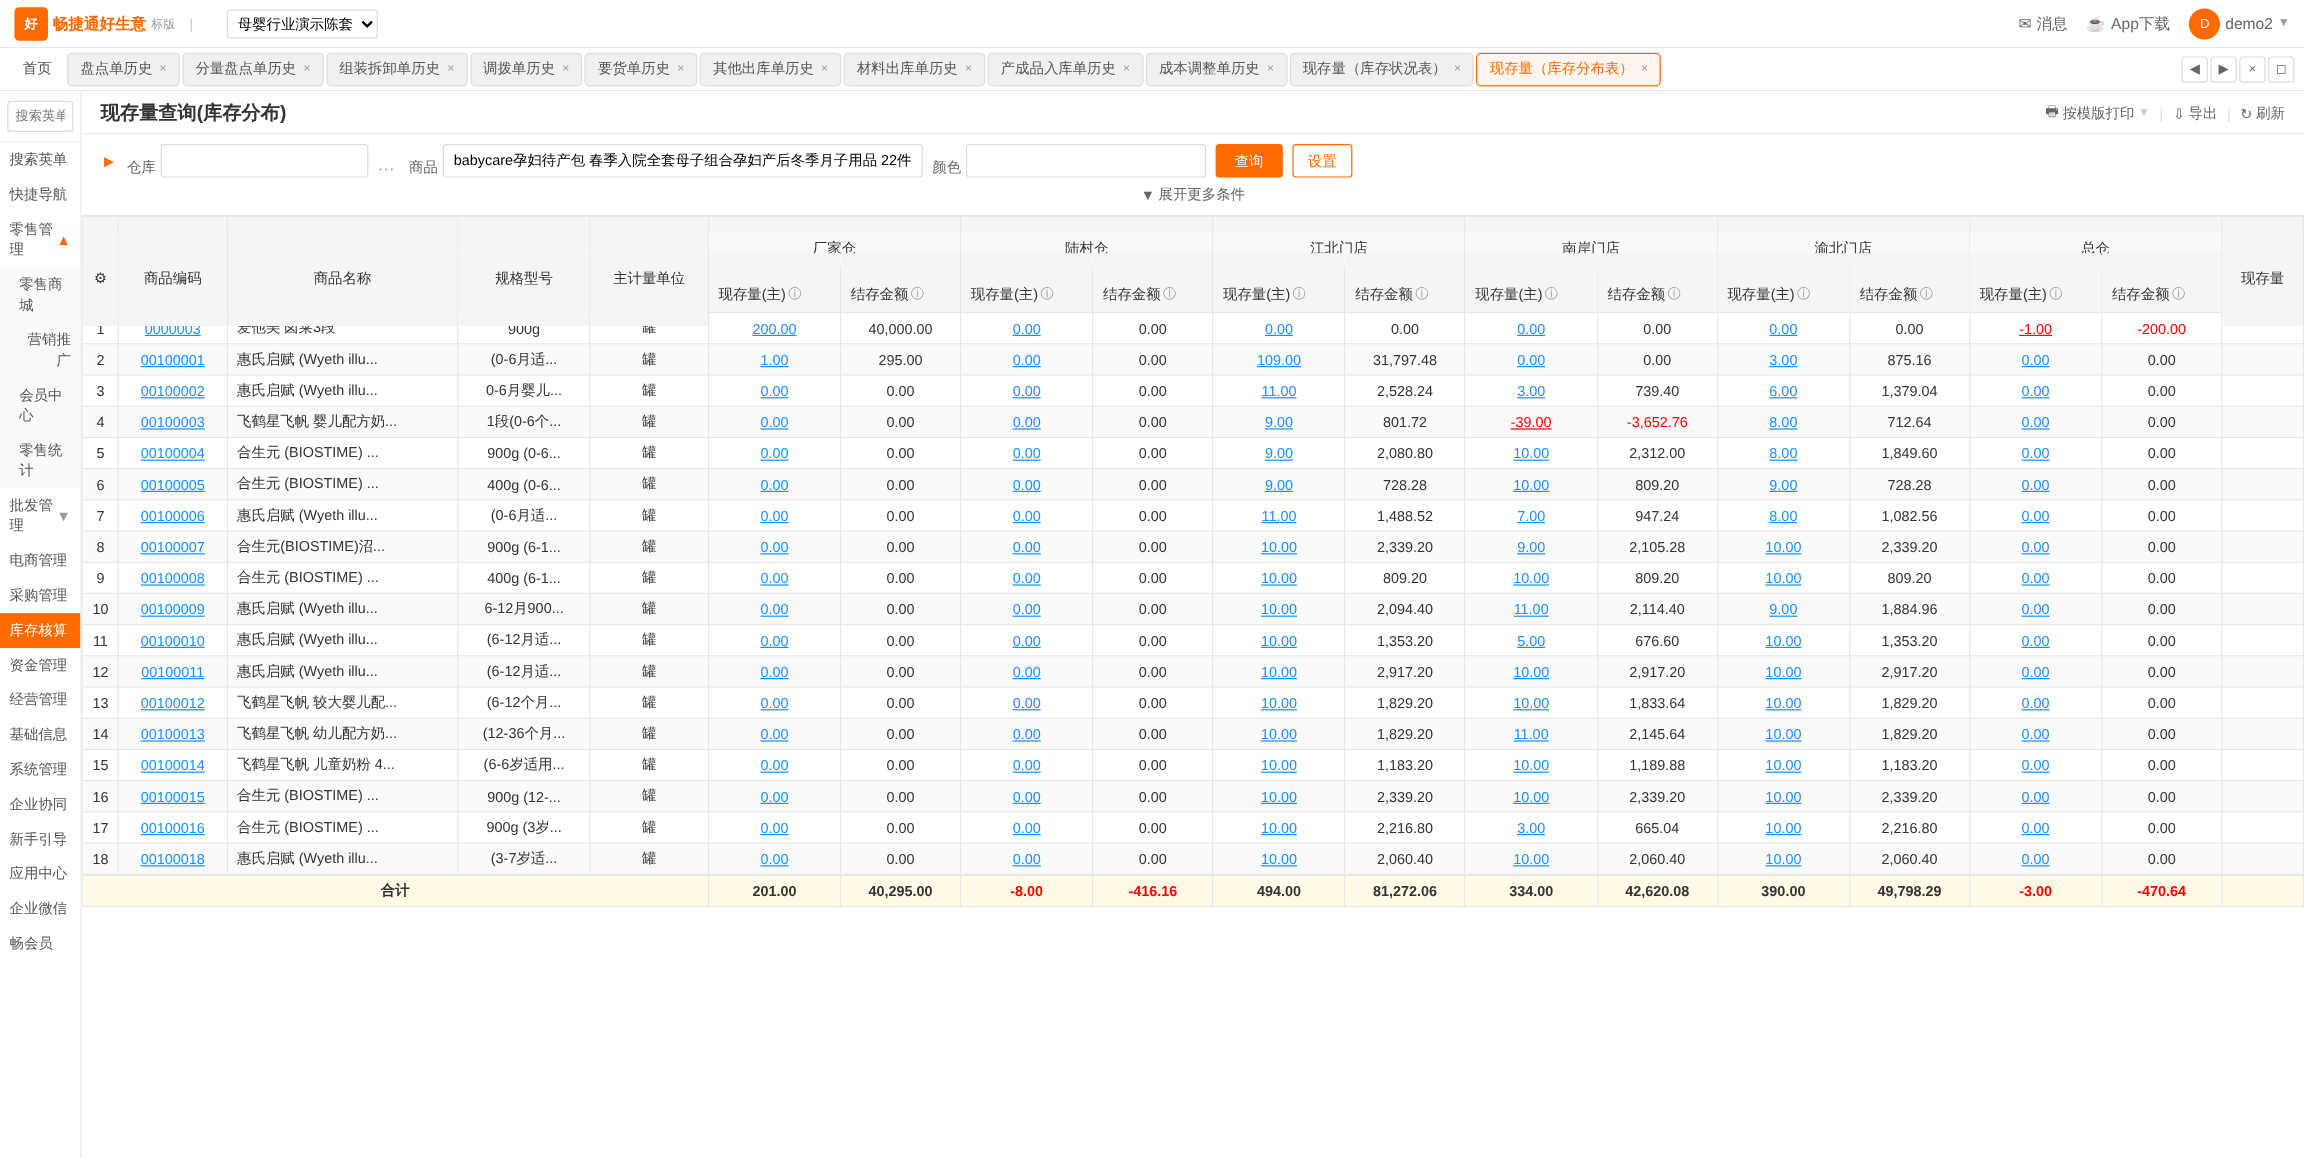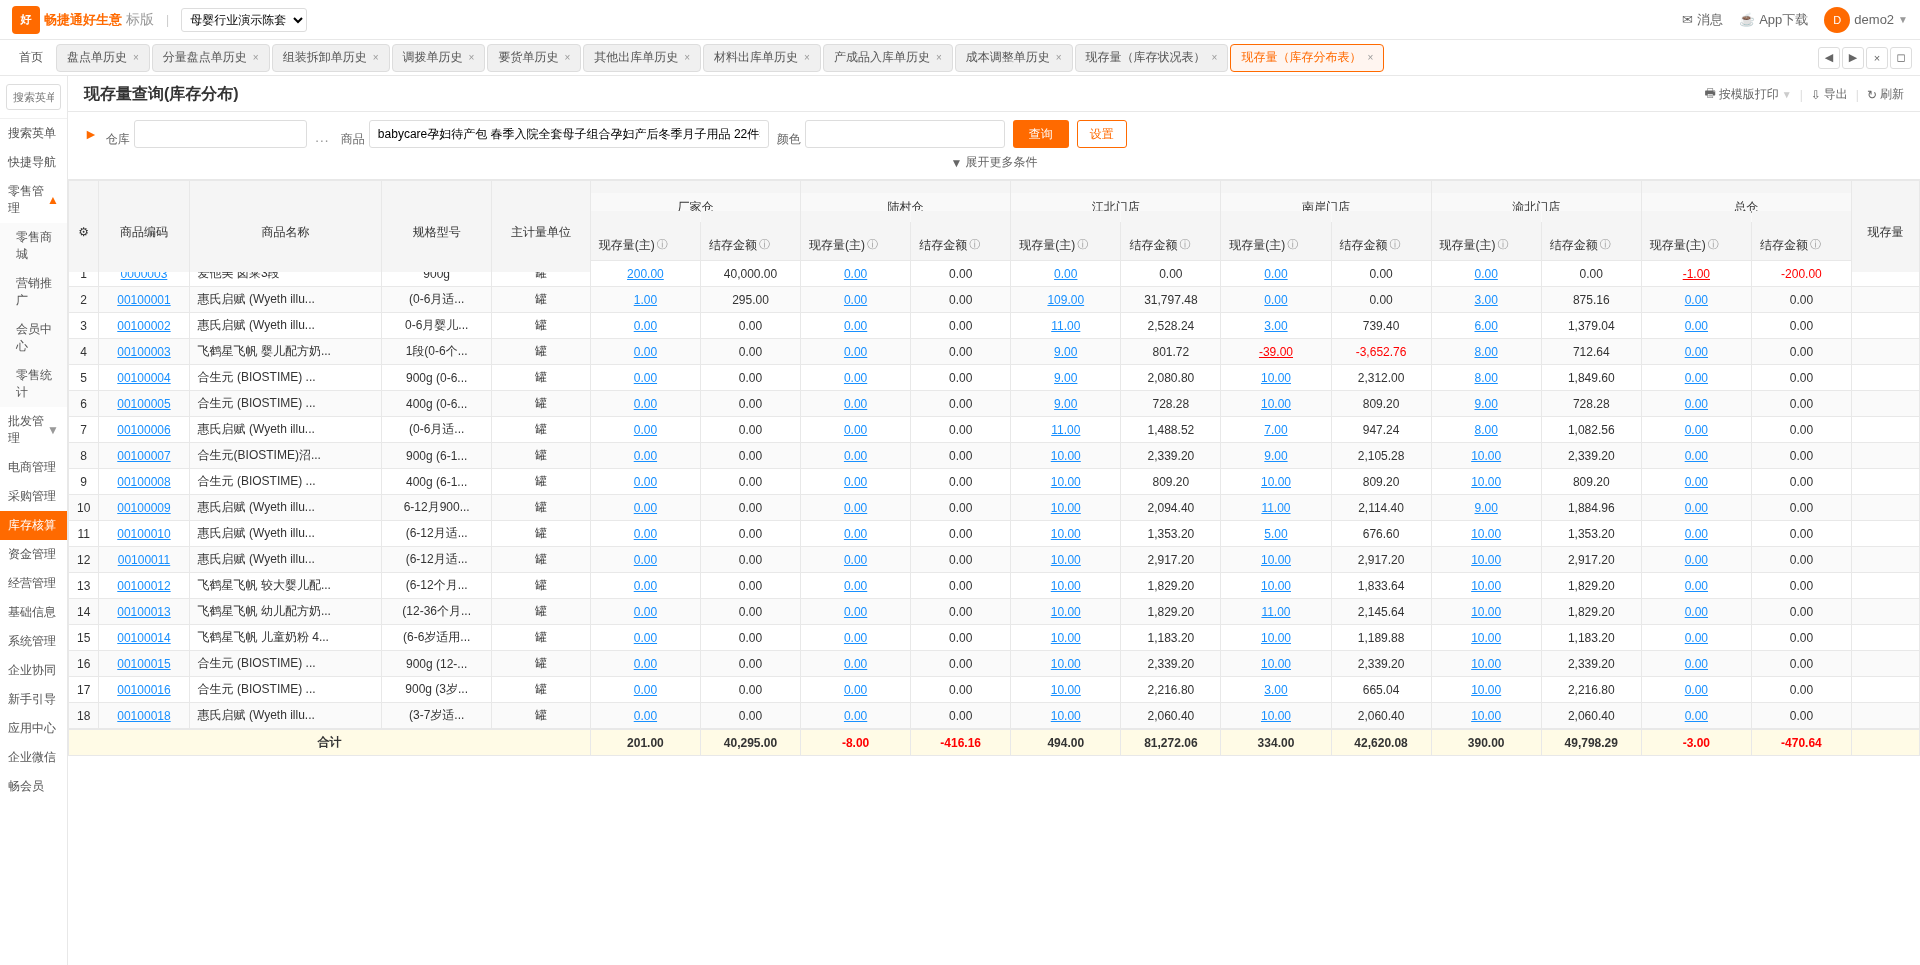--- a/index.html
+++ b/index.html
@@ -78,24 +78,24 @@
     .info-icon { color: #999; cursor: pointer; font-size: 11px; }
   </style>
 </head>
 <body>
 
 <div class="top-bar">
   <div class="top-bar-left">
     <div class="logo-area">
       <div class="logo-icon">好</div>
       <span>畅捷通好生意</span>
-      <span style="font-size:14px;color:#999;font-weight:normal;">标版</span>
+      <span style="font-size:10px;color:#999;font-weight:normal;">标版</span>
     </div>
     <span style="color:#ccc;margin: 0 4px;">|</span>
-    <select style="border:1px solid #ddd;border-radius:3px;height:24px;font-size:12px;padding:0 4px;background:#fff;">
+    <select style="border:1px solid #ddd;border-radius:3px;height:24px;font-size:12px;padding:0 4px;background:#fff;margin-left:16px;">
       <option>母婴行业演示陈套</option>
     </select>
   </div>
   <div class="top-bar-right">
     <span>
       <span style="color:#666;">✉</span>
       <span>消息</span>
     </span>
     <span>
       <span style="color:#666;">☕</span>
@@ -133,21 +133,21 @@
 <div class="main-layout">
 
   <div class="sidebar">
     <div class="sidebar-search">
       <input class="sidebar-search-input" placeholder="搜索英单" style="">
     </div>
     <div class="sidebar-nav-item">搜索英单</div>
     <div class="sidebar-nav-item">快捷导航</div>
     <div class="sidebar-nav-item">零售管理 <span style="color:#ff6a00;">▲</span></div>
     <div class="sidebar-nav-item sidebar-section" style="padding-left:16px;">零售商城</div>
-    <div class="sidebar-nav-item sidebar-section" style="padding-left:16px;">营销推广</div>
+    <div class="sidebar-nav-item sidebar-section" style="padding-left:16px;text-align:right;">营销推广</div>
     <div class="sidebar-nav-item sidebar-section" style="padding-left:16px;">会员中心</div>
     <div class="sidebar-nav-item sidebar-section" style="padding-left:16px;">零售统计</div>
     <div class="sidebar-nav-item">批发管理 <span style="color:#999;">▼</span></div>
     <div class="sidebar-nav-item">电商管理</div>
     <div class="sidebar-nav-item">采购管理</div>
     <div class="sidebar-nav-item active">库存核算</div>
     <div class="sidebar-nav-item">资金管理</div>
     <div class="sidebar-nav-item">经营管理</div>
     <div class="sidebar-nav-item">基础信息</div>
     <div class="sidebar-nav-item">系统管理</div>

